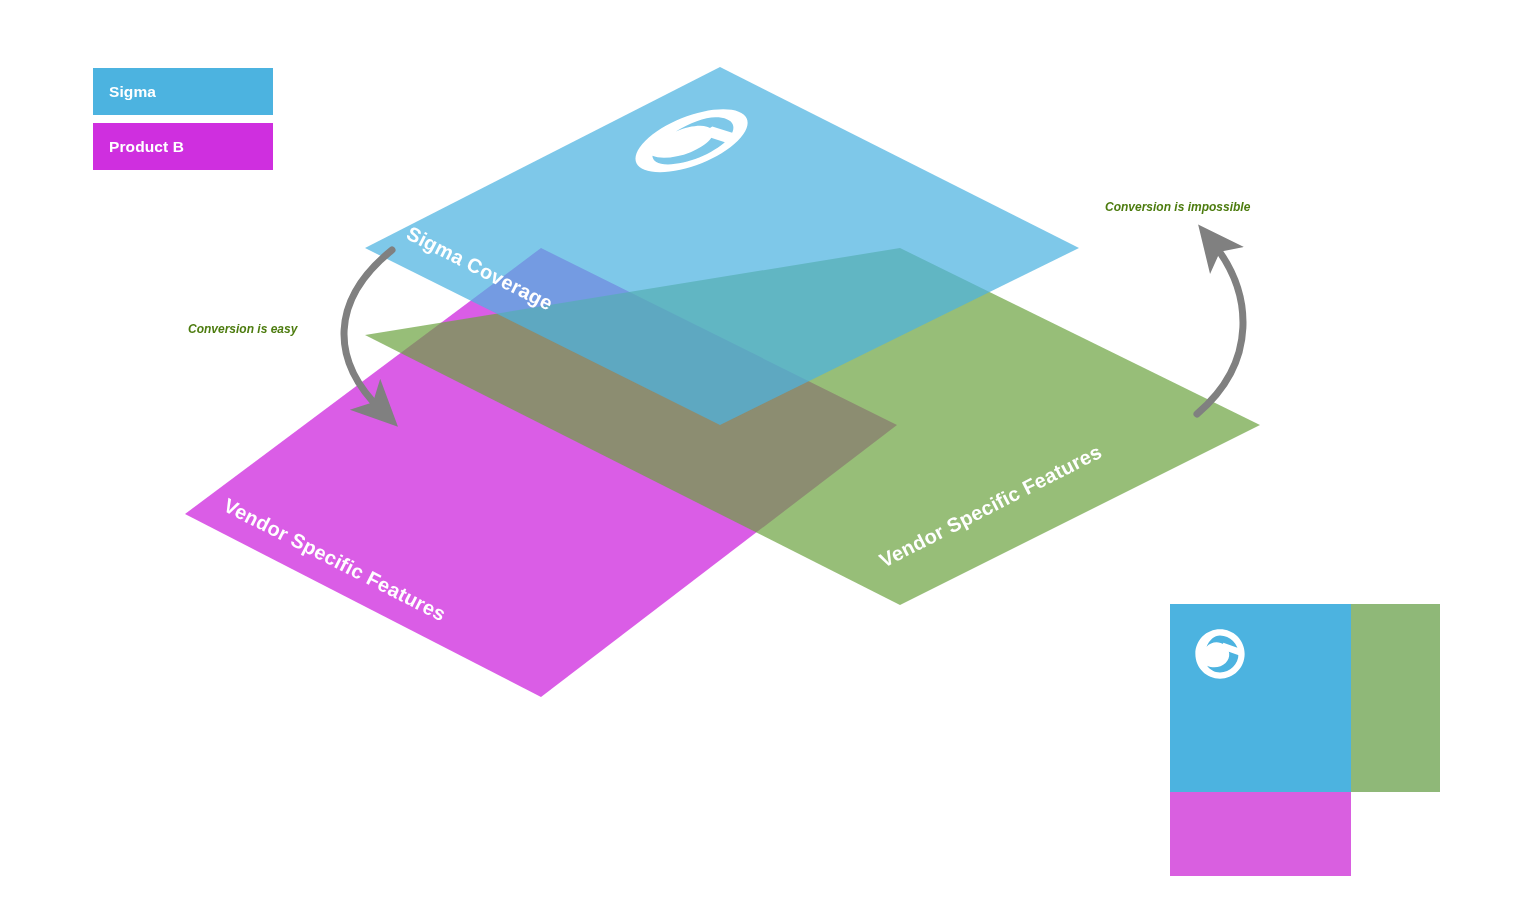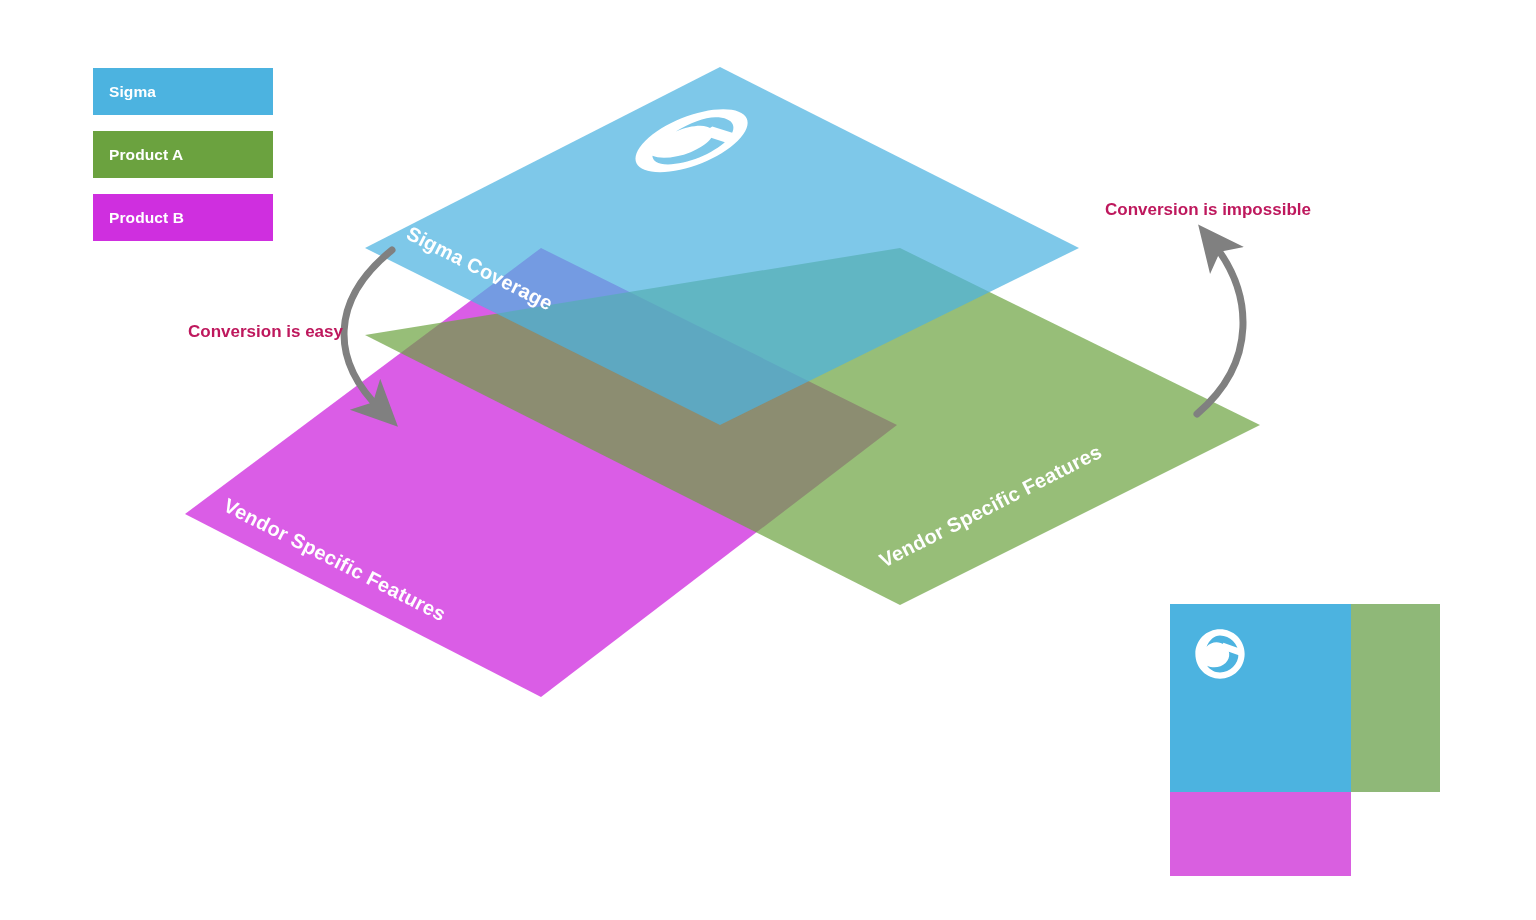--- a/index.html
+++ b/index.html
@@ -35,38 +35,39 @@
     top: 68px;
     width: 180px;
     z-index: 20;
   }
   .legend-row {
     height: 47px;
     display: flex;
     align-items: center;
     box-sizing: border-box;
     padding-left: 16px;
-    margin-bottom: 16px;
+    margin-bottom: 8px;
   }
   .legend-label {
     color: #ffffff;
     font-size: 15.5px;
     font-weight: bold;
     letter-spacing: 0.1px;
     line-height: 1;
   }
 
   
   .annot {
     position: absolute;
-    color: #be185d;
-    font-size: 17px;
+    color: #4d7c0f;
+    font-size: 12px;
     font-weight: bold;
     white-space: nowrap;
     z-index: 18;
+    font-style: italic;
   }
   #annot-easy { left: 188px; top: 322px; }
   #annot-impossible { left: 1105px; top: 200px; }
 
   
   .plane-label {
     fill: #ffffff;
     font-family: "Liberation Sans", sans-serif;
     font-size: 20px;
     font-weight: bold;
@@ -164,23 +165,20 @@
 
     <path d="M 392,250 C 330,300 330,360 381,410" fill="none" stroke="#808080" stroke-width="7" stroke-linecap="round" marker-end="url(#arrowhead-gray)"></path>
 
     <path d="M 1197,414 C 1258,362 1253,293 1213,243" fill="none" stroke="#808080" stroke-width="7" stroke-linecap="round" marker-end="url(#arrowhead-gray)"></path>
   </svg>
 
   <div class="legend">
     <div class="legend-row" style="background:#4cb3e0">
       <span class="legend-label">Sigma</span>
     </div>
-    <div class="legend-row" style="background:#6ba23f">
-      <span class="legend-label">Product A</span>
-    </div>
     <div class="legend-row" style="background:#cf2fdf">
       <span class="legend-label">Product B</span>
     </div>
   </div>
 
   <div class="annot" id="annot-easy">Conversion is easy</div>
 
   <div class="annot" id="annot-impossible">Conversion is impossible</div>
 
   <div class="topview">

